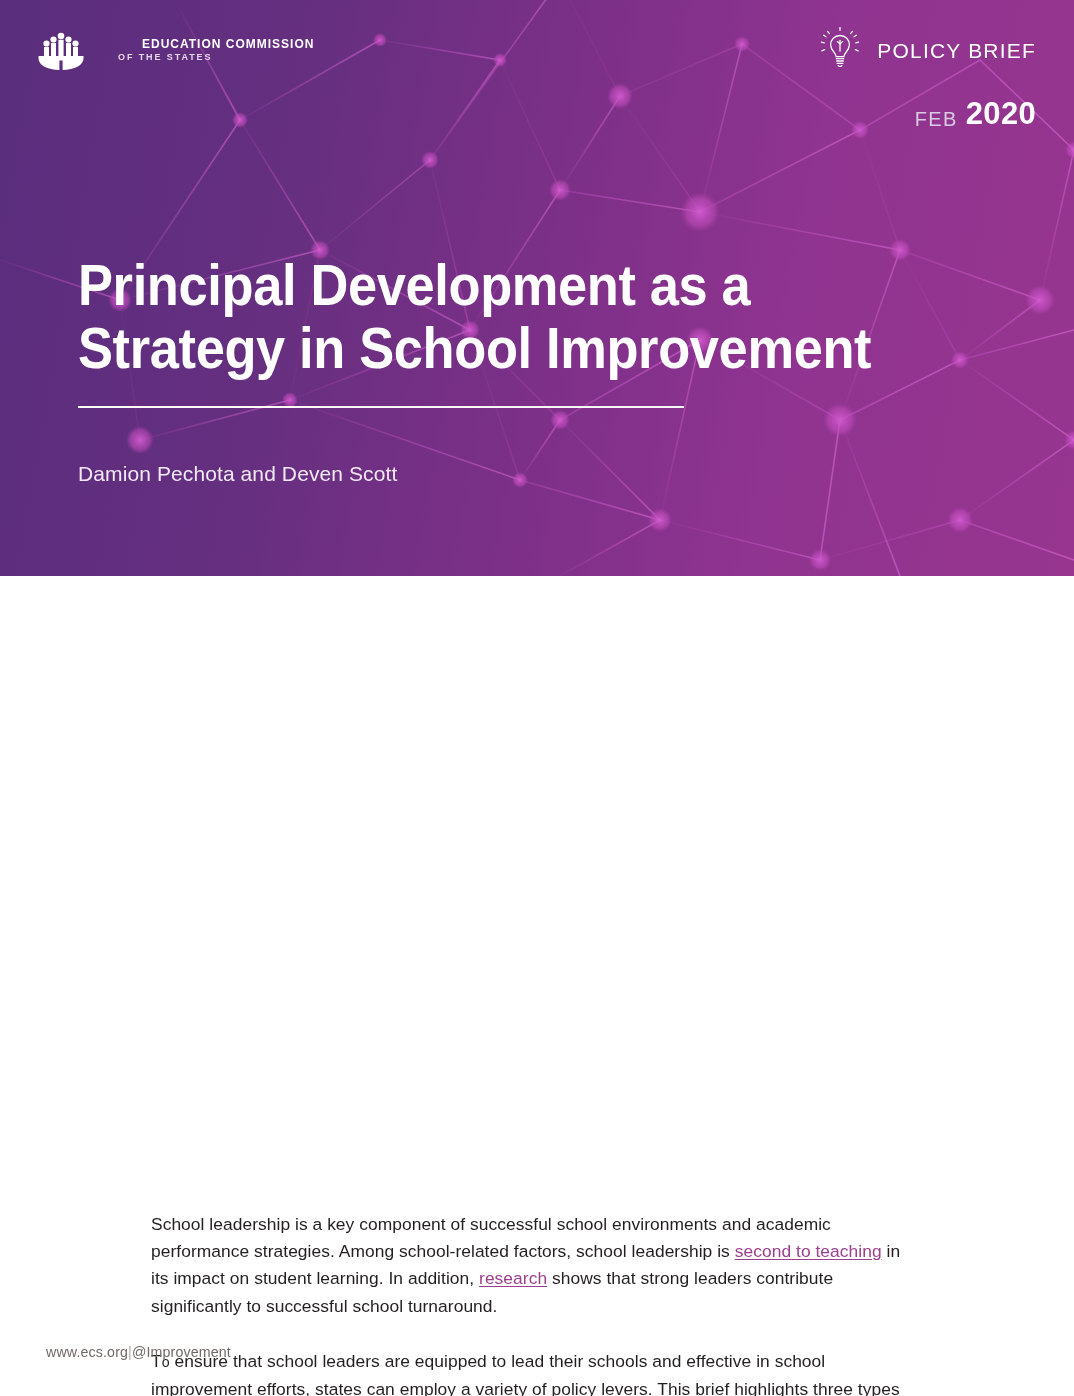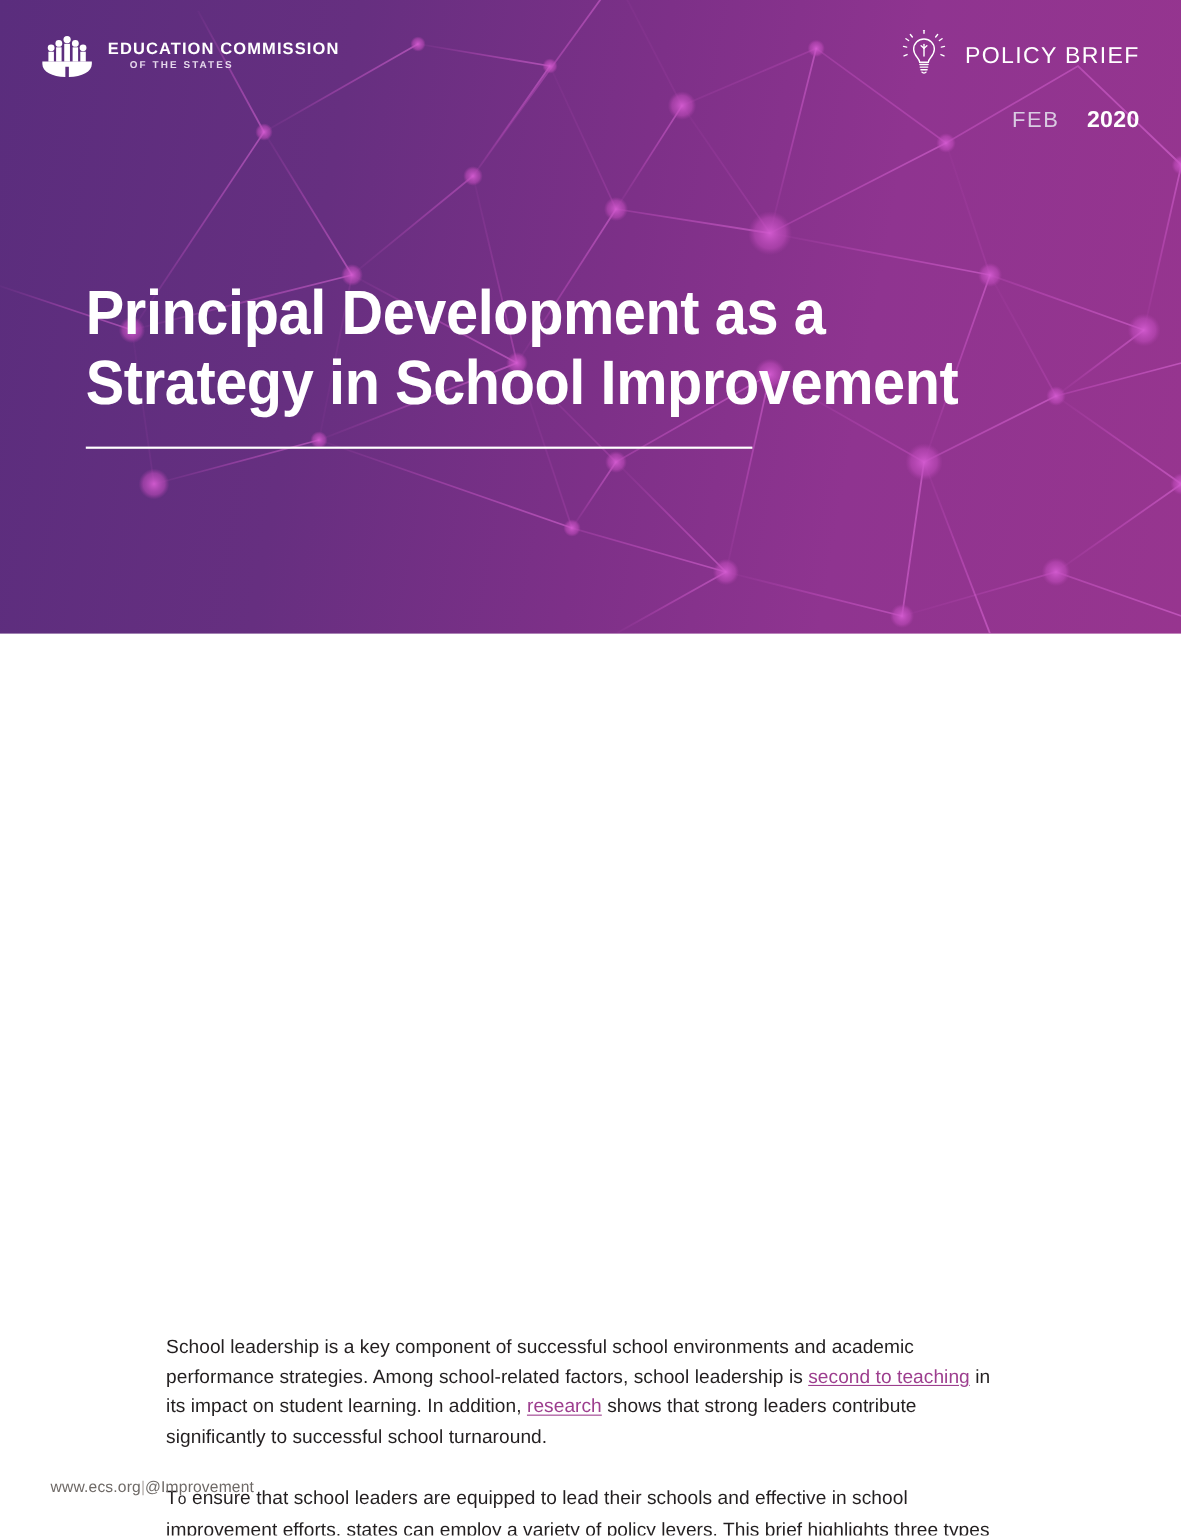--- a/index.html
+++ b/index.html
@@ -43,25 +43,26 @@
     position: absolute;
     left: 38px;
     top: 28px;
     display: flex;
     align-items: center;
     gap: 14px;
   }
   .logo-mark { width: 46px; height: 44px; display: block; }
   .logo-words { display: flex; flex-direction: column; gap: 3px; }
   .logo-title {
-    font-size: 15px;
+    font-size: 12px;
     letter-spacing: 1.0px;
     font-weight: 700;
     color: #ffffff;
     line-height: 1;
+    margin-left: 44px;
   }
   .logo-sub {
     font-size: 9px;
     letter-spacing: 1.9px;
     font-weight: 700;
     color: #e6d9ec;
     line-height: 1;
     padding-left: 20px;
   }
 
@@ -81,31 +82,31 @@
     color: #ffffff;
     font-weight: 400;
     line-height: 1;
   }
   .date-line {
     position: absolute;
     right: 38px;
     top: 98px;
     display: flex;
     align-items: flex-end;
-    gap: 25px;
+    gap: 8px;
     line-height: 1;
   }
   .date-month {
     font-size: 20px;
     letter-spacing: 1.4px;
     color: #d9cbe2;
     font-weight: 400;
   }
   .date-year {
-    font-size: 21px;
+    font-size: 31px;
     color: #ffffff;
     font-weight: 700;
     letter-spacing: 0.3px;
   }
 
   
   .doc-title {
     position: absolute;
     left: 78px;
     top: 216px;
@@ -317,20 +318,21 @@
     </div>
 
     <div class="date-line">
       <span class="date-month">FEB</span>
       <span class="date-year">2020</span>
     </div>
 
     <h1 class="doc-title">Principal Development as a
 Strategy in School Improvement</h1>
     <div class="title-rule"></div>
+    <div class="authors">Damion Pechota and Deven Scott</div>
 
   </div>
 </div>
 
 <div class="body-wrap">
 
   <div class="paragraphs">
 
     <p class="para"><span>School leadership is a key component of successful school environments and academic performance strategies. Among school-related factors, school leadership is </span><a class="lnk" href="#">second to teaching</a><span> in its impact on student learning. In addition, </span><a class="lnk" href="#">research</a><span> shows that strong leaders contribute significantly to successful school turnaround.</span></p>
 

